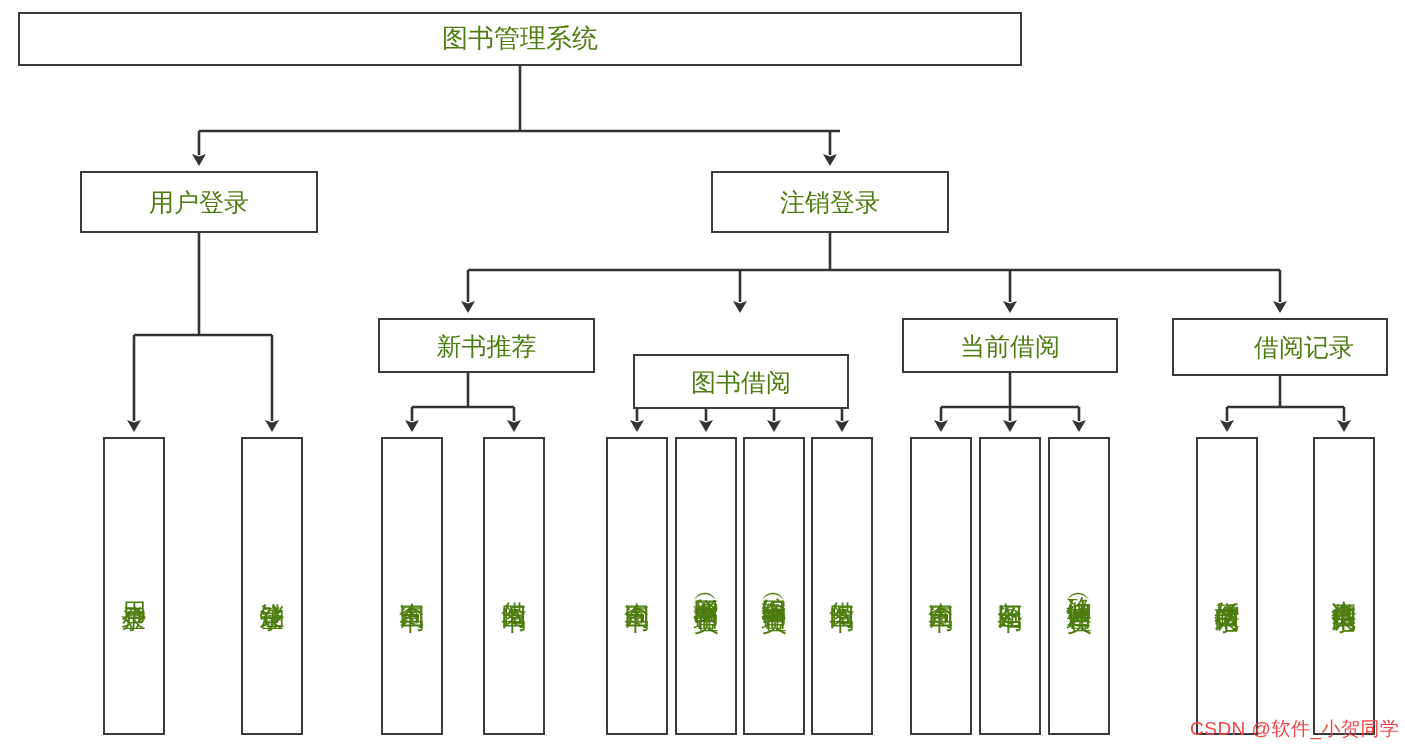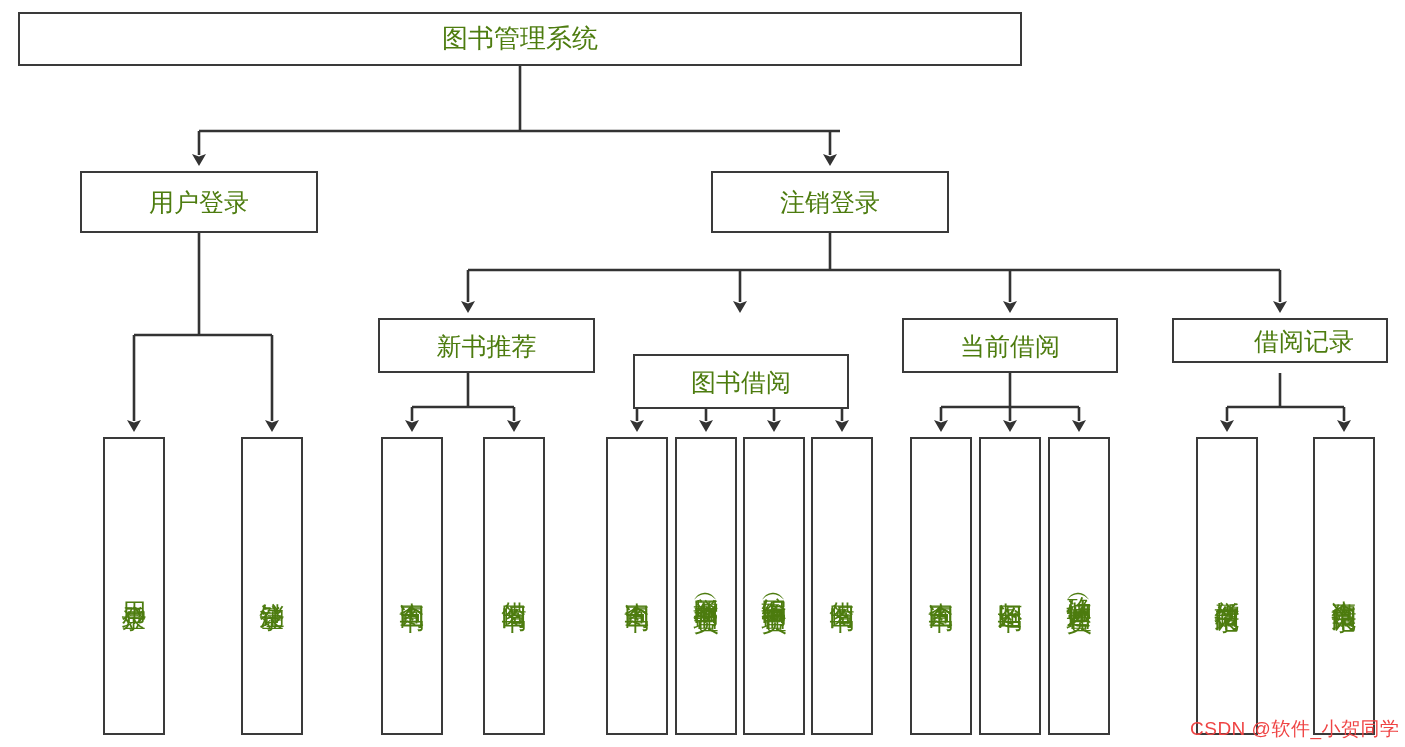--- a/index.html
+++ b/index.html
@@ -133,21 +133,21 @@
 
   <div class="node h" style="left:378px; top:318px; width:217px; height:55px;">
     <span class="label">新书推荐</span>
   </div>
   <div class="node h" style="left:633px; top:318px; width:216px; height:55px;margin-top:36px;">
     <span class="label">图书借阅</span>
   </div>
   <div class="node h" style="left:902px; top:318px; width:216px; height:55px;">
     <span class="label">当前借阅</span>
   </div>
-  <div class="node h" style="left:1172px; top:318px; width:216px; height:45px;padding-left:48px;">
+  <div class="node h" style="left:1172px; top:318px; width:216px; height:58px;padding-left:48px;">
     <span class="label">借阅记录</span>
   </div>
 
   <div class="node v" style="left:103px; top:437px; width:62px; height:298px;">
     <span class="label">用户登录</span>
   </div>
   <div class="node v" style="left:241px; top:437px; width:62px; height:298px;">
     <span class="label">注销登录</span>
   </div>
 

